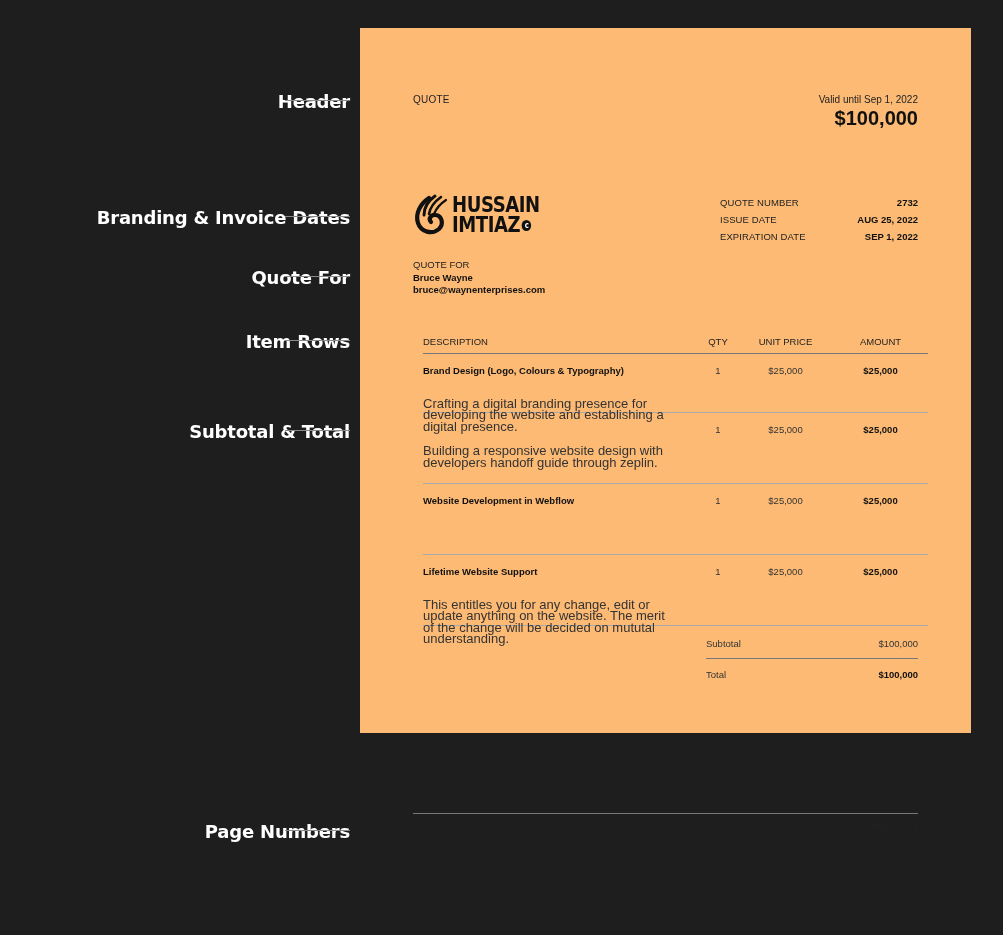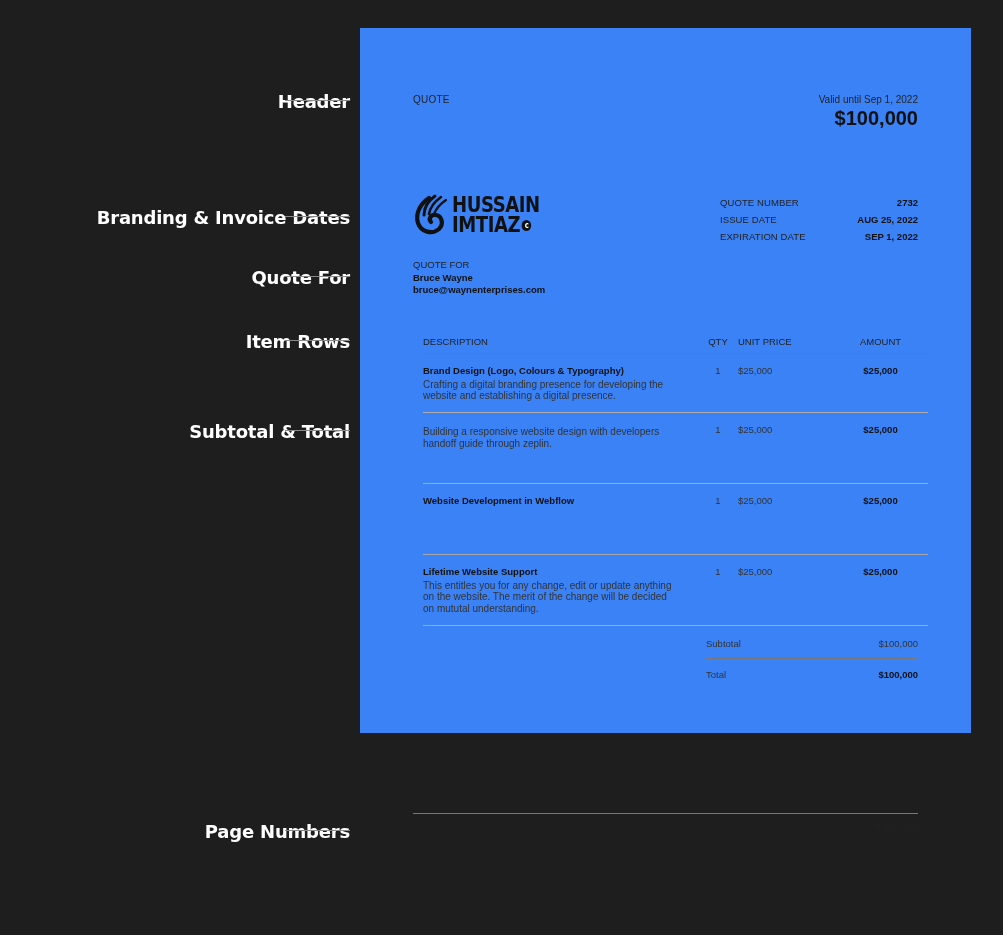--- a/index.html
+++ b/index.html
@@ -30,21 +30,21 @@
       position: absolute;
       left: 285px; width: 65px; height: 1px;
       background: #8a8a8a;
     }
 
     
     .page {
       position: absolute;
       left: 360px; top: 28px;
       width: 611px; height: 705px;
-      background: #3b82f6;
+      background: #fdba74;
       color: #111;
     }
     .abs { position: absolute; }
 
     .doc-type { left: 53px; top: 66px; font-size: 10px; color: #222; letter-spacing: 0.2px; }
     .valid-until { right: 53px; top: 66px; font-size: 10px; color: #222; text-align: right; }
     .header-total { right: 53px; top: 79px; font-size: 20px; font-weight: bold; color: #111; text-align: right; }
 
     .logo { left: 52px; top: 164px; display: flex; align-items: center; gap: 4px; }
     .logo-mark { width: 36px; height: 46px; }
@@ -75,30 +75,30 @@
 
     
     .table { left: 63px; top: 302px; width: 505px; font-size: 9.5px; }
     .thead {
       display: flex; height: 24px; align-items: center;
       border-bottom: 1px solid #777;
       color: #222;
     }
     .col-desc { width: 270px; }
     .col-qty { width: 40px; text-align: center; margin-left: 5px; }
-    .col-unit { width: 95px; text-align: left; }
+    .col-unit { width: 95px; text-align: center; }
     .col-amt { width: 95px; text-align: center; }
     .trow {
       display: flex; align-items: flex-start;
       padding-top: 11px;
       border-bottom: 1px solid #aaa;
     }
     .trow .col-desc { padding-right: 20px; }
     .item-title { font-weight: bold; line-height: 11.5px; color: #111; }
-    .item-desc { margin-top: 2px; line-height: 11.5px; color: #333; font-size: 10px; }
+    .item-desc { margin-top: 21px; line-height: 11.5px; color: #333; font-size: 13px; }
     .trow .col-qty, .trow .col-unit { color: #333; line-height: 11.5px; }
     .trow .col-amt { font-weight: bold; color: #111; line-height: 11.5px; }
 
     .totals { left: 332px; top: 601px; width: 226px; font-size: 9.5px; }
     .tot-row { display: flex; justify-content: space-between; align-items: center; height: 30px; margin-left: 14px; }
     .tot-row.sub { border-bottom: 1px solid #777; }
     .tot-row .lbl { color: #333; }
     .tot-row.sub .val { color: #333; }
     .tot-row.grand .val { font-weight: bold; color: #111; }
 

